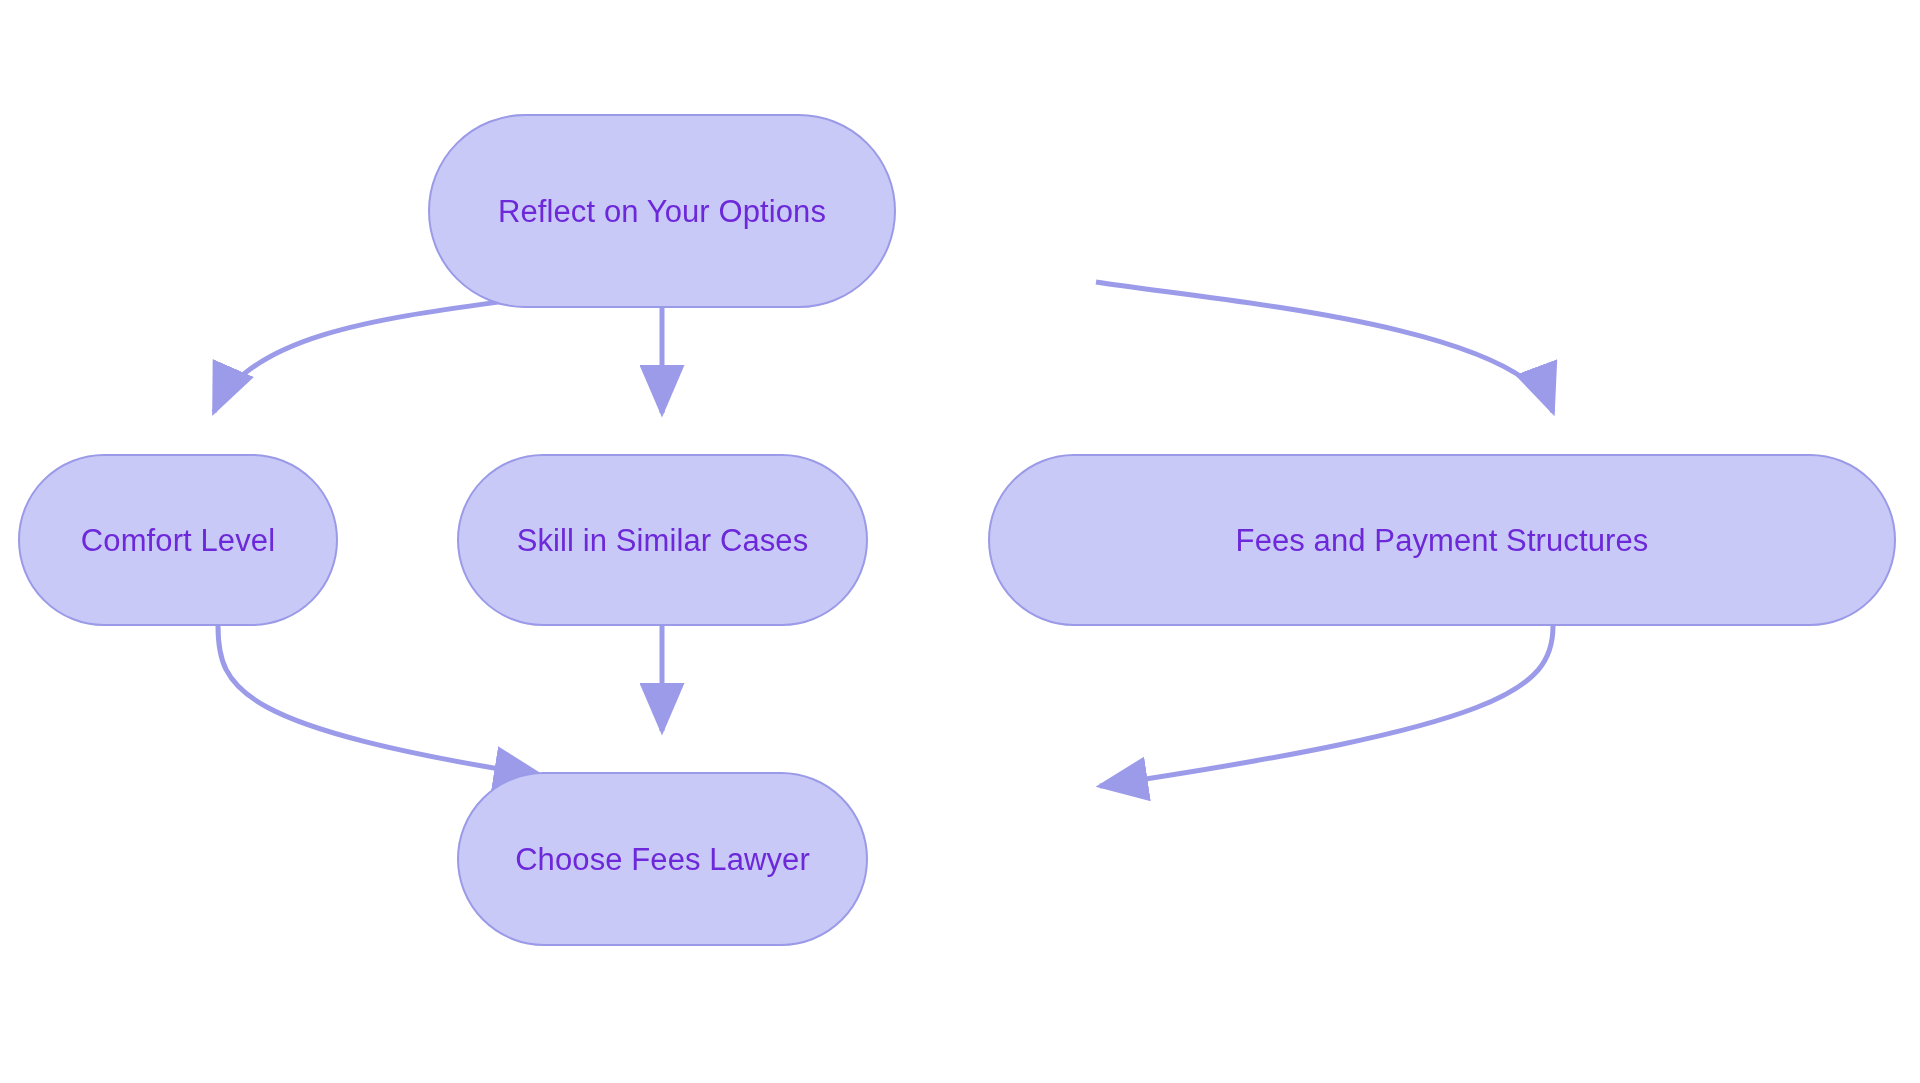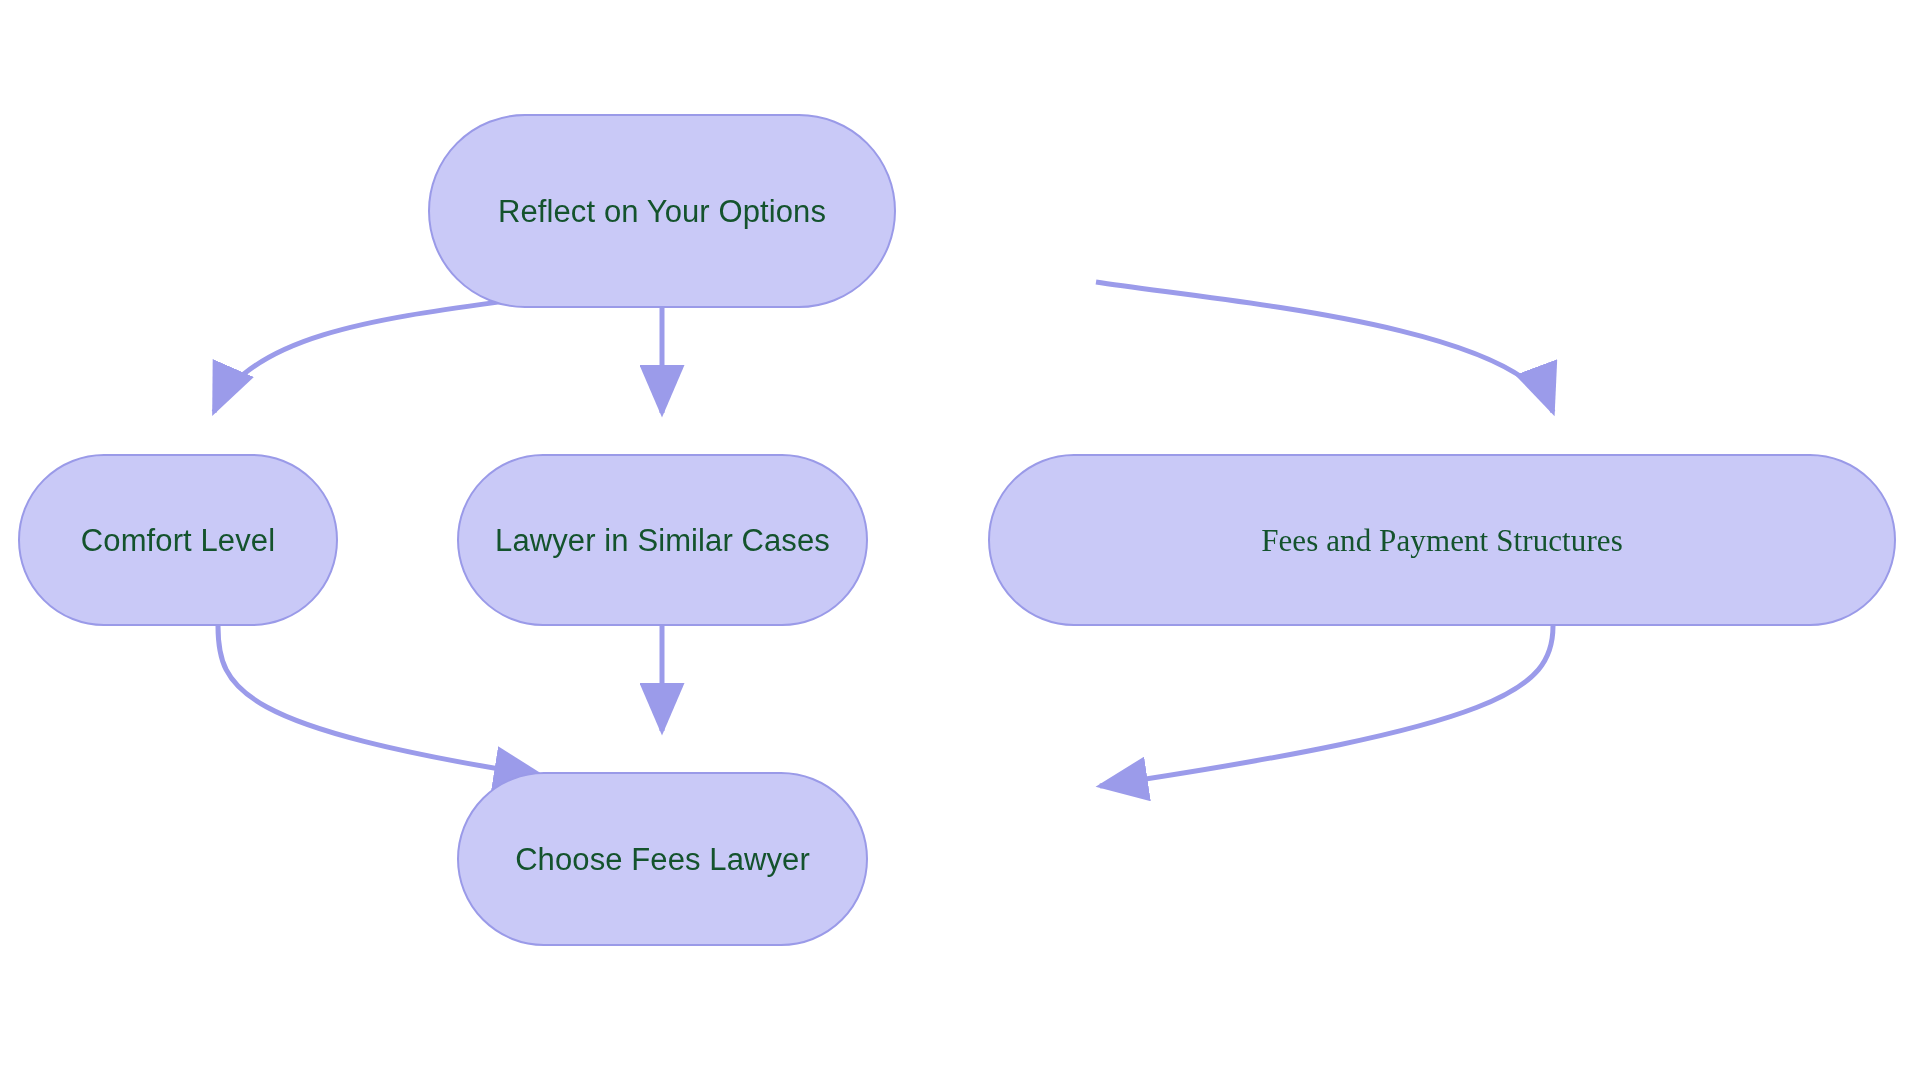--- a/index.html
+++ b/index.html
@@ -28,21 +28,21 @@
     height: 1083px;
   }
   .flow-node {
     position: absolute;
     box-sizing: border-box;
     display: flex;
     align-items: center;
     justify-content: center;
     background: #c9c9f7;
     border: 2px solid #9a9ae8;
-    color: #14532d;
+    color: #6d28d9;
     font-family: "Liberation Sans", sans-serif;
     font-weight: 400;
     letter-spacing: 0.1px;
     white-space: nowrap;
     z-index: 2;
   }
   .flow-node .node-label {
     display: block;
     line-height: 1;
   }
@@ -76,24 +76,24 @@
 
   <div class="flow-node" style="left:428px; top:114px; width:468px; height:194px; border-radius:97px; font-size:31px;">
     <span class="node-label">Reflect on Your Options</span>
   </div>
 
   <div class="flow-node" style="left:18px; top:454px; width:320px; height:172px; border-radius:86px; font-size:31px;">
     <span class="node-label">Comfort Level</span>
   </div>
 
   <div class="flow-node" style="left:457px; top:454px; width:411px; height:172px; border-radius:86px; font-size:31px;">
-    <span class="node-label">Lawyer in Similar Cases</span>
+    <span class="node-label">Skill in Similar Cases</span>
   </div>
 
-  <div class="flow-node" style="left:988px; top:454px; width:908px; height:172px; border-radius:86px; font-size:31px;font-family:Liberation Serif, serif;">
+  <div class="flow-node" style="left:988px; top:454px; width:908px; height:172px; border-radius:86px; font-size:31px;">
     <span class="node-label">Fees and Payment Structures</span>
   </div>
 
   <div class="flow-node" style="left:457px; top:772px; width:411px; height:174px; border-radius:87px; font-size:31px;">
     <span class="node-label">Choose Fees Lawyer</span>
   </div>
 
 </div>
 
 </body></html>

